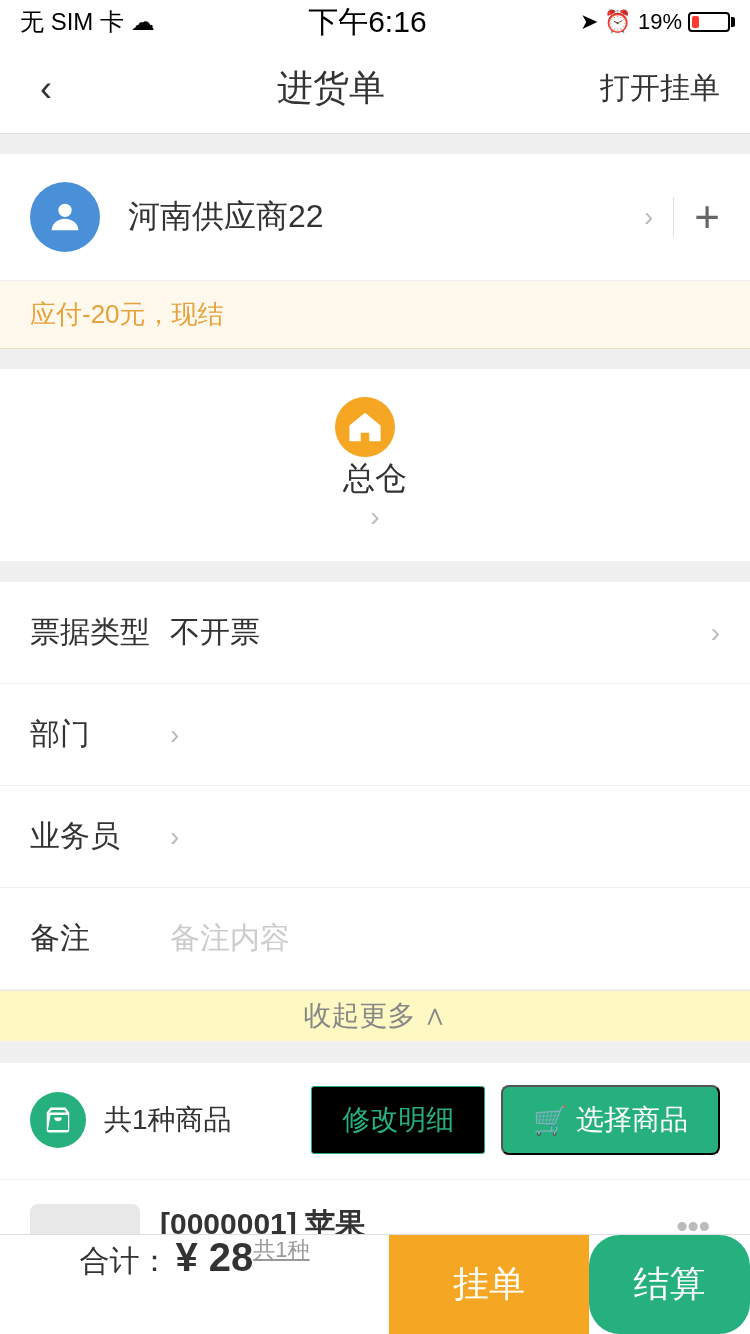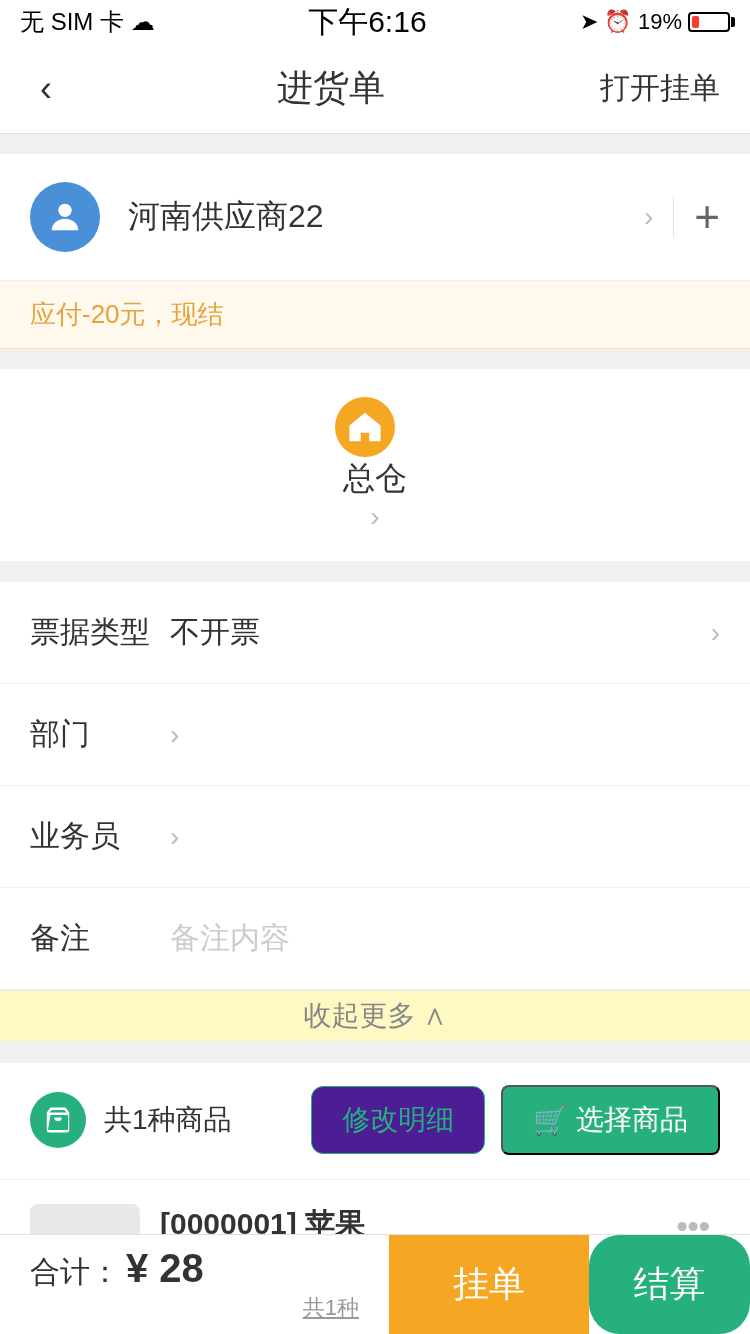--- a/index.html
+++ b/index.html
@@ -160,24 +160,24 @@
       margin-top: 2px;
     }
     .product-icon-wrap {
       width: 56px; height: 56px; border-radius: 50%; background: #26b07d;
       display: flex; align-items: center; justify-content: center; margin-right: 18px; flex-shrink: 0;
     }
     .product-count-text { flex: 1; font-size: 28px; color: #333; }
     .btn-outline {
       border: 1.5px solid #26b07d;
       color: #26b07d;
-      background: #4c1d95;
+      background: #000000;
       font-size: 28px;
       padding: 14px 30px;
-      border-radius: 12px;
+      border-radius: 3px;
       cursor: pointer;
       margin-right: 16px;
     }
     .btn-primary {
       background: #26b07d;
       color: #fff;
       font-size: 28px;
       padding: 14px 30px;
       border-radius: 8px;
       cursor: pointer;
@@ -216,21 +216,20 @@
       width: 750px;
       height: 100px;
       display: flex;
       align-items: stretch;
       background: #fff;
       border-top: 1px solid #e0e0e0;
     }
     .bottom-total {
       flex: 1;
       display: flex;
-      flex-direction: column;
       justify-content: center;
       padding: 0 30px;
       text-align: right;
     }
     .bottom-total-main {
       font-size: 30px;
       color: #333;
       display: flex;
       align-items: baseline;
       gap: 6px;

